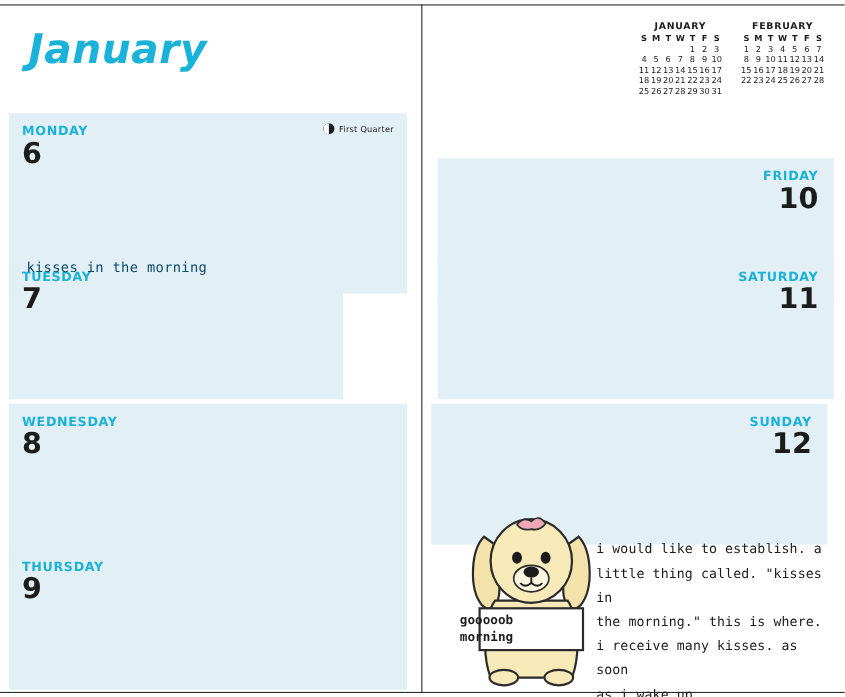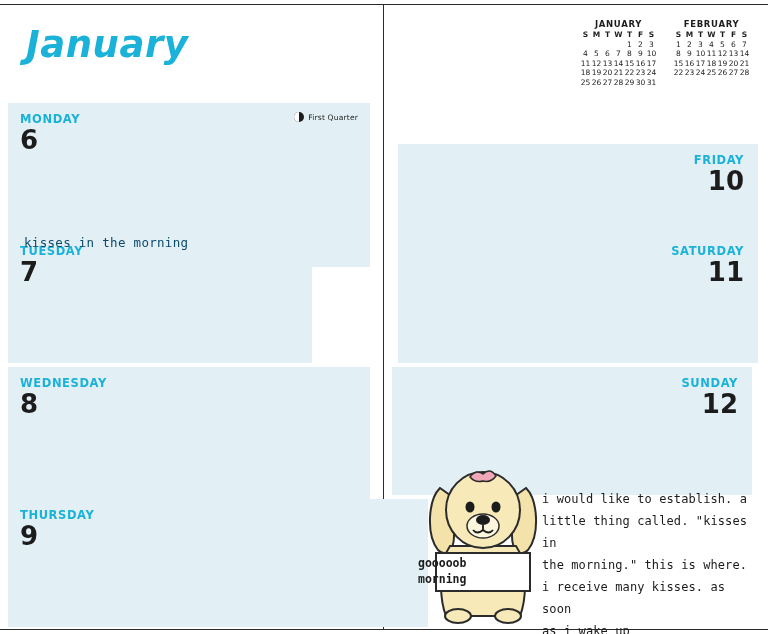--- a/index.html
+++ b/index.html
@@ -83,21 +83,21 @@
   }
   .lbl-left { left: 12px; top: 9px; }
   .num-left { left: 12px; top: 24px; }
   .lbl-right { right: 14px; top: 9px; text-align: right; }
   .num-right { right: 14px; top: 24px; text-align: right; }
 
   
   #blk-mon { left: 8px; top: 98px; width: 362px; height: 164px; }
   #blk-tue { left: 8px; top: 230px; width: 304px; height: 128px; padding-left: 12px; }
   #blk-wed { left: 8px; top: 362px; width: 362px; height: 154px; }
-  #blk-thu { left: 8px; top: 494px; width: 420px; height: 128px; }
+  #blk-thu { left: 8px; top: 494px; width: 362px; height: 128px; }
 
   
   #blk-fri { left: 14px; top: 98px; width: 360px; height: 128px; margin-top: 41px; }
   #blk-sat { left: 14px; top: 230px; width: 360px; height: 128px; padding-left: 12px; }
   #blk-sun { left: 8px; top: 362px; width: 360px; height: 128px; }
 
   
   .handwriting {
     position: absolute;
     font-family: "DejaVu Sans Mono", monospace;

